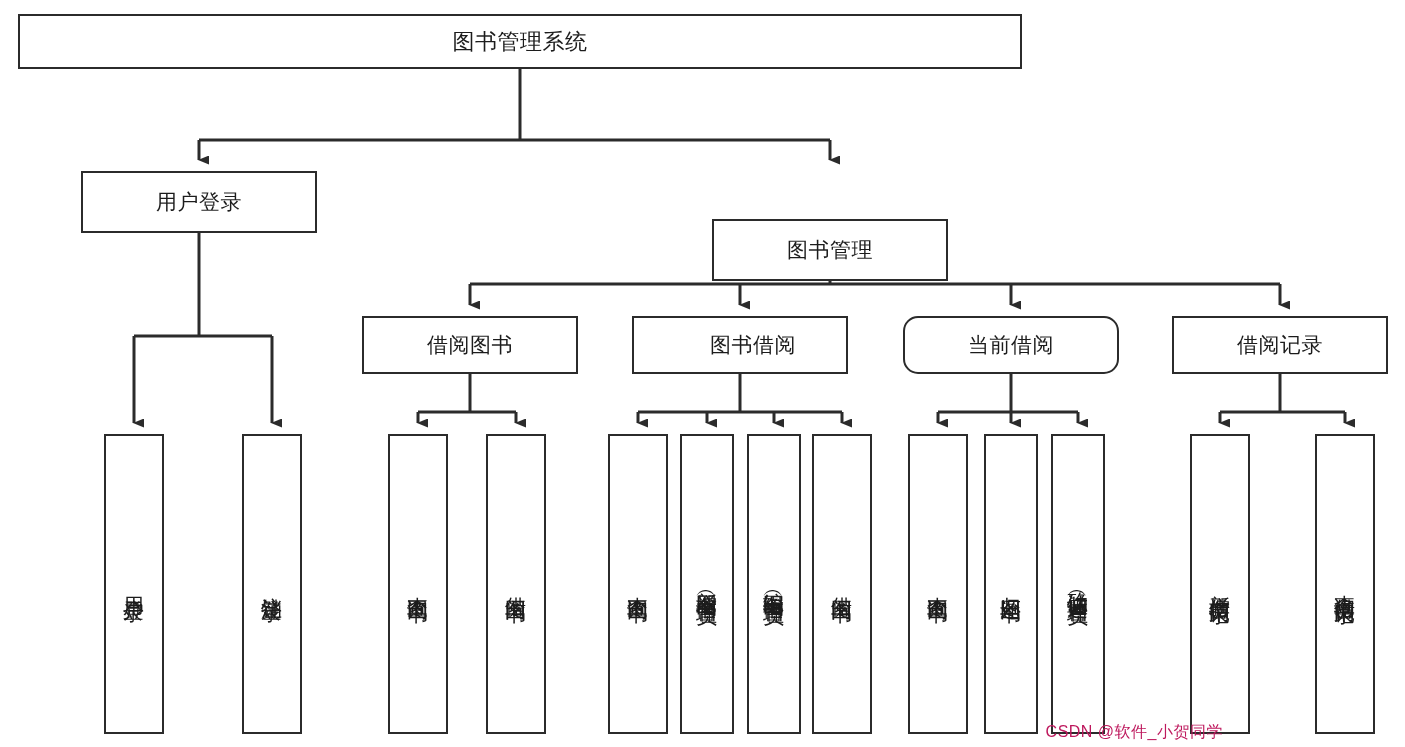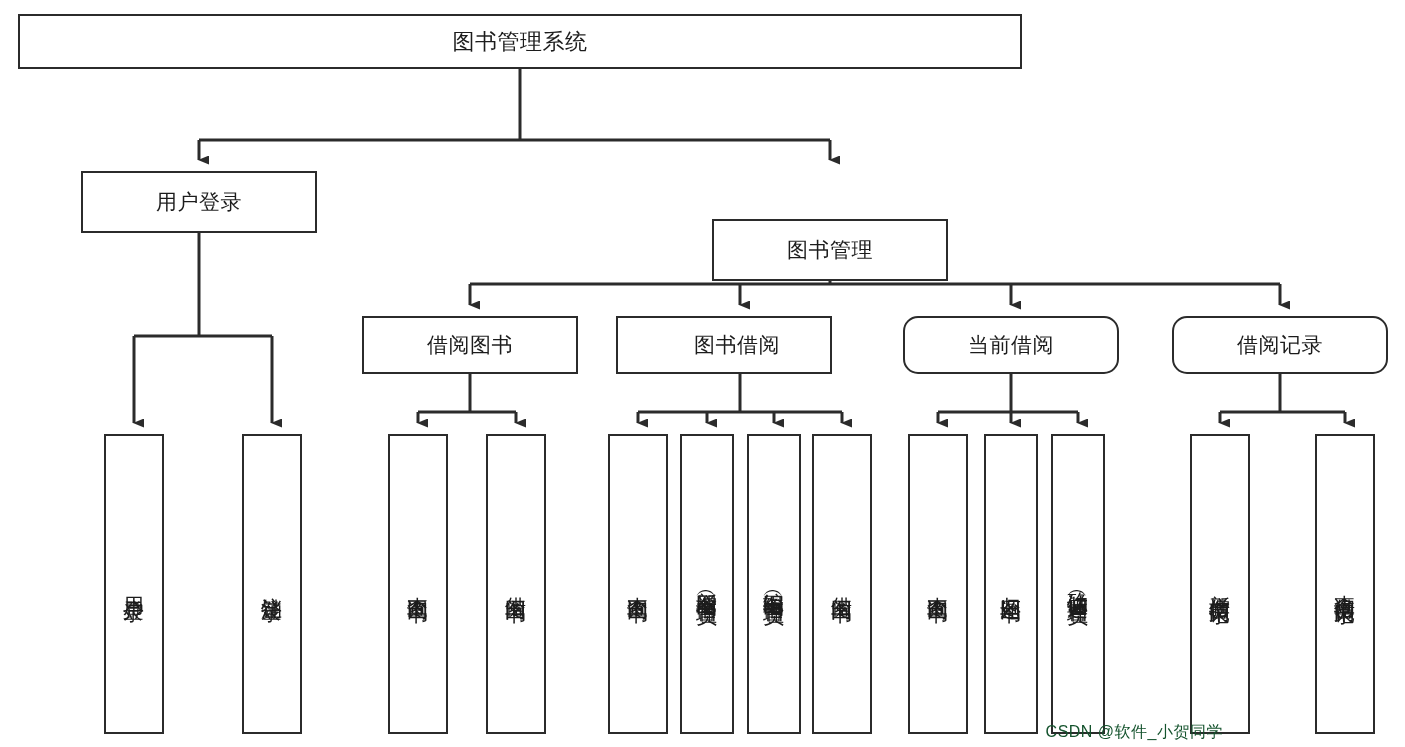--- a/index.html
+++ b/index.html
@@ -50,21 +50,21 @@
     font-size: 21px;
     letter-spacing: 2px;
     line-height: 1;
   }
   .node.root .label { font-size: 22px; }
   .watermark {
     position: absolute;
     right: 8px;
     bottom: 4px;
     font-size: 16px;
-    color: #14532d;
+    color: #be185d;
     white-space: nowrap;
     letter-spacing: 0.5px;
   }
 </style>
 </head>
 <body>
 
 <div id="diagram-root">
   <svg class="edges" viewBox="0 0 1405 747" xmlns="http://www.w3.org/2000/svg">
     <defs>
@@ -114,27 +114,27 @@
       </div>
       <div class="node" style="left: 81px; top: 171px; width: 236px; height: 62px;">
         <span class="label">用户登录</span>
       </div>
       <div class="node" style="left: 712px; top: 171px; width: 236px; height: 62px; margin-top: 48px;">
         <span class="label">图书管理</span>
       </div>
       <div class="node" style="left: 362px; top: 316px; width: 216px; height: 58px;">
         <span class="label">借阅图书</span>
       </div>
-      <div class="node" style="left: 616px; top: 316px; width: 216px; height: 58px; padding-left: 26px;">
+      <div class="node" style="left: 632px; top: 316px; width: 216px; height: 58px; padding-left: 26px;">
         <span class="label">图书借阅</span>
       </div>
       <div class="node" style="left: 903px; top: 316px; width: 216px; height: 58px; border-radius: 15px;">
         <span class="label">当前借阅</span>
       </div>
-      <div class="node" style="left: 1172px; top: 316px; width: 216px; height: 58px; border-radius: 15px;">
+      <div class="node" style="left: 1172px; top: 316px; width: 216px; height: 58px;">
         <span class="label">借阅记录</span>
       </div>
       <div class="node vertical" style="left: 104px; top: 434px; width: 60px; height: 300px;">
         <span class="label">用户登录</span>
       </div>
       <div class="node vertical" style="left: 242px; top: 434px; width: 60px; height: 300px;">
         <span class="label">注销登录</span>
       </div>
       <div class="node vertical" style="left: 388px; top: 434px; width: 60px; height: 300px;">
         <span class="label">查询图书</span>

